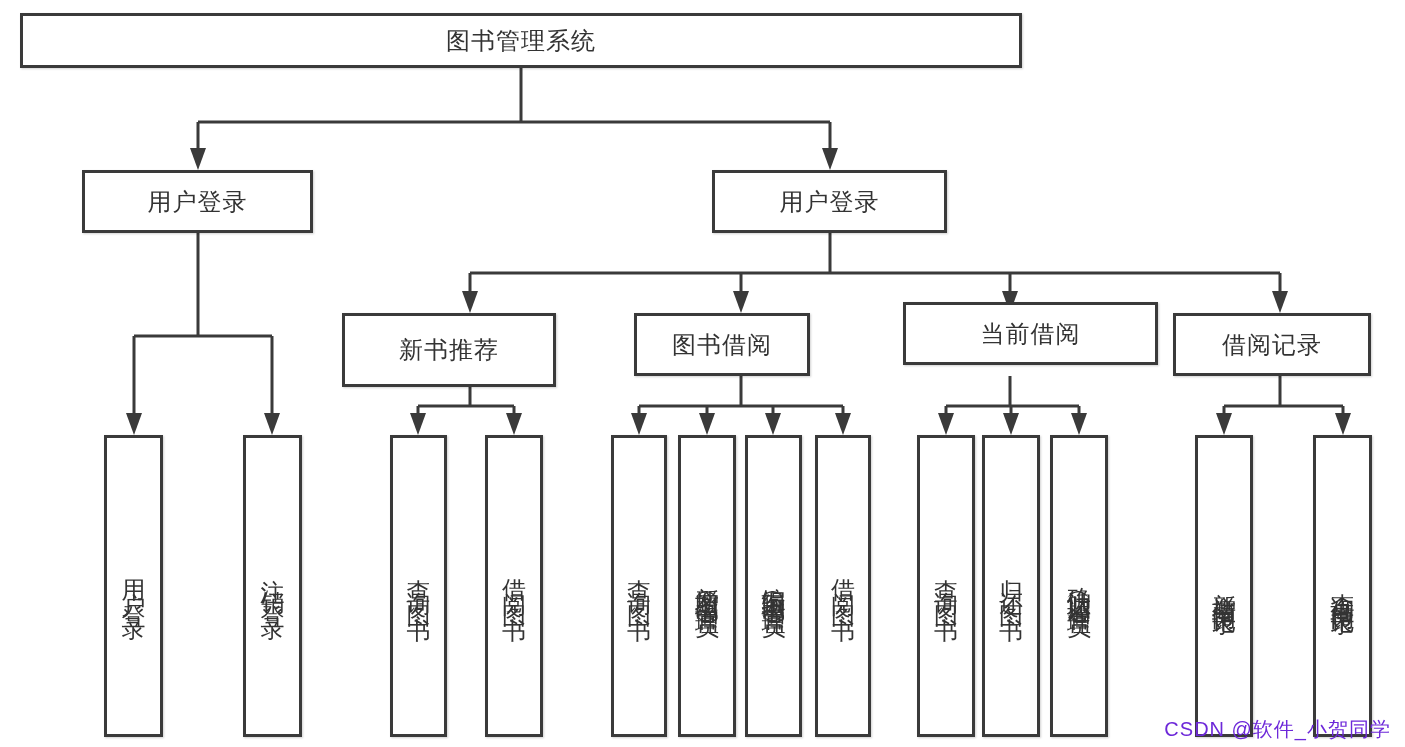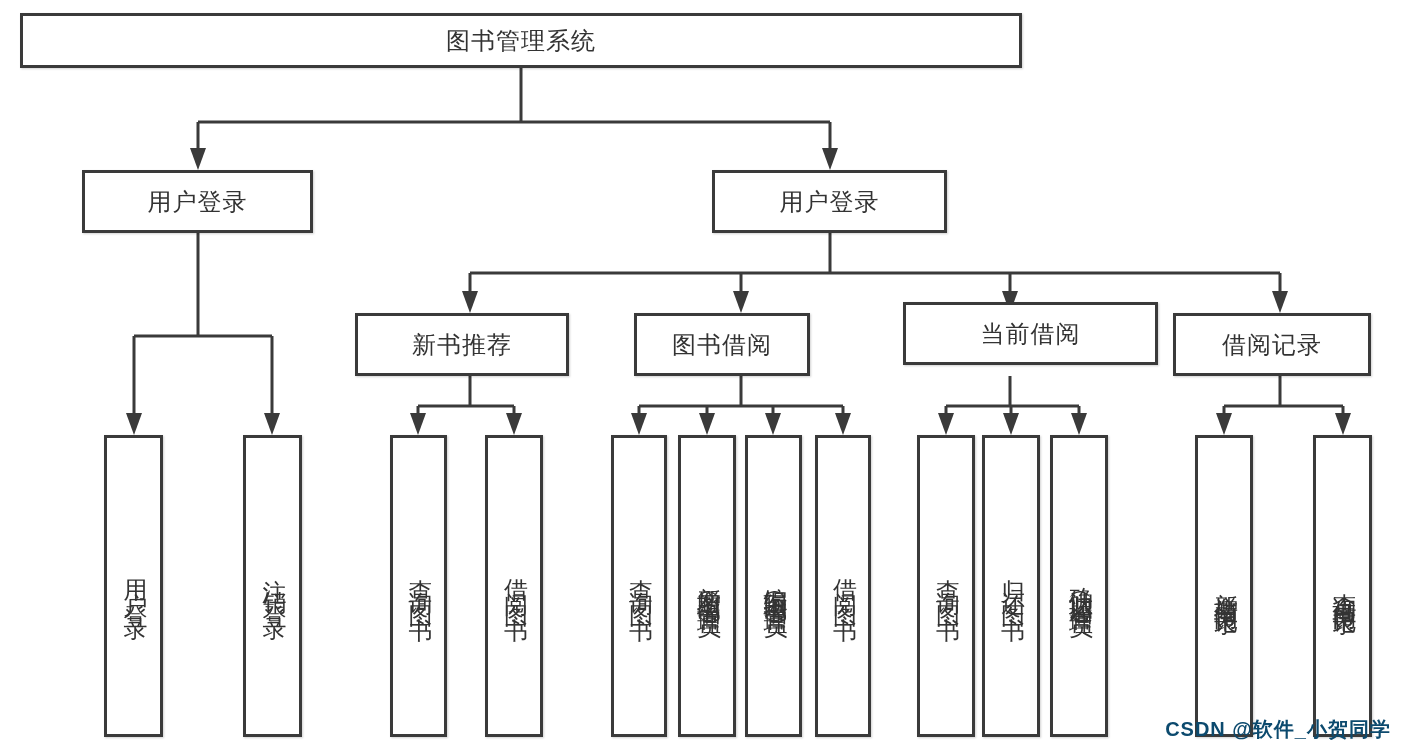--- a/index.html
+++ b/index.html
@@ -5,32 +5,31 @@
   html,body{margin:0;padding:0;background:#ffffff;}
   .canvas{
     position:relative;width:1405px;height:747px;background:#ffffff;
     font-family:"Liberation Sans","DejaVu Sans",sans-serif;overflow:hidden;
   }
   .connector-layer{position:absolute;left:0;top:0;width:1405px;height:747px;}
   .node{
     position:absolute;background:#ffffff;border:3px solid #3a3a3a;box-sizing:border-box;
     display:flex;align-items:center;justify-content:center;color:#333333;
     box-shadow:1px 1px 2px rgba(0,0,0,0.18);
-    font-family:Liberation Mono, monospace;
   }
   .node .lbl{font-size:24px;letter-spacing:1px;white-space:nowrap;}
   .node .vlbl{
     writing-mode:vertical-lr;text-orientation:mixed;
     font-size:24px;line-height:1;white-space:nowrap;
   }
   .short .vlbl{letter-spacing:13px;}
   .long .vlbl{letter-spacing:4px;}
   .watermark{
-    position:absolute;right:14px;bottom:4px;font-size:20px;color:#0c4a6e;
-    letter-spacing:1px;z-index:5;white-space:nowrap;font-weight:bold;
+    position:absolute;right:14px;bottom:4px;font-size:20px;color:#6d28d9;
+    letter-spacing:1px;z-index:5;white-space:nowrap;
   }
 </style>
 </head>
 <body>
 
 <div class="canvas">
 
   <svg class="connector-layer" width="1405" height="747" viewBox="0 0 1405 747" xmlns="http://www.w3.org/2000/svg">
     <g stroke="#3a3a3a" stroke-width="3" fill="none">
 
@@ -75,21 +74,21 @@
     <span class="lbl">图书管理系统</span>
   </div>
 
   <div class="node" style="left:82px;top:170px;width:231px;height:63px">
     <span class="lbl">用户登录</span>
   </div>
   <div class="node" style="left:712px;top:170px;width:235px;height:63px">
     <span class="lbl">用户登录</span>
   </div>
 
-  <div class="node" style="left:355px;top:313px;width:214px;height:63px">
+  <div class="node" style="left:342px;top:313px;width:214px;height:74px">
     <span class="lbl">新书推荐</span>
   </div>
   <div class="node" style="left:634px;top:313px;width:176px;height:63px">
     <span class="lbl">图书借阅</span>
   </div>
   <div class="node" style="left:903px;top:302px;width:255px;height:63px">
     <span class="lbl">当前借阅</span>
   </div>
   <div class="node" style="left:1173px;top:313px;width:198px;height:63px">
     <span class="lbl">借阅记录</span>

